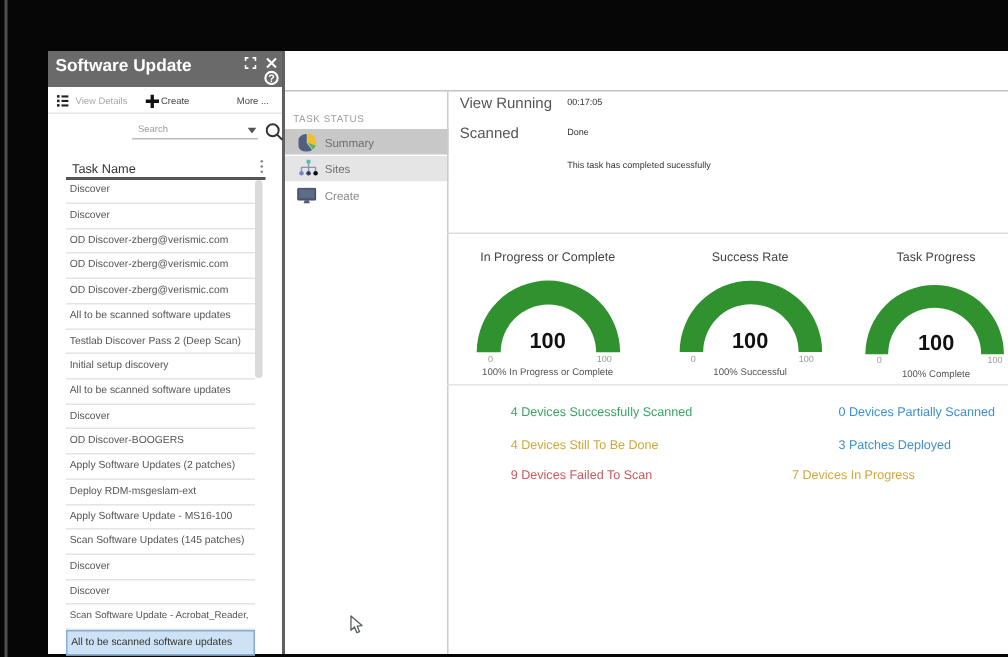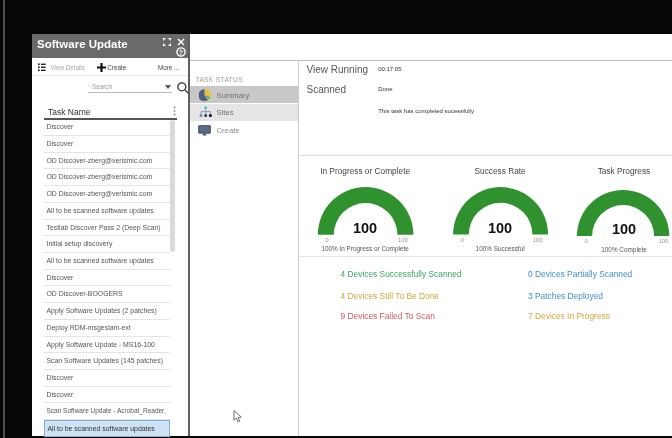--- a/index.html
+++ b/index.html
@@ -42,21 +42,21 @@
   #hr1 { left:108px; top:121px; width:375px; height:1px; background:#ddd; }
   #hr2 { left:108px; top:221.5px; width:375px; height:1px; background:#e4e4e4; }
   .gtitle { position:absolute; width:200px; text-align:center; font-size:8.3px; color:#444; }
   .g100 { position:absolute; width:60px; text-align:center; font-size:14.5px; font-weight:bold; color:#111; }
   .gmin { position:absolute; font-size:6px; color:#999; width:20px; text-align:center; }
   .gcap { position:absolute; width:220px; text-align:center; font-size:6.4px; color:#555; }
   .stat { position:absolute; font-size:8.4px; white-space:nowrap; }
   .green { color:#3da266; }
   .amber { color:#d2a83b; }
   .red { color:#c9595c; }
-  .blue { color:#3f8fd2; }
+  .blue { color:#3f8fd2;margin-left:31px; }
 </style>
 </head>
 <body>
 <div id="strip" class="abs"></div>
 <div class="abs" style="left:188px;top:34px;width:1.5px;height:402px;background:#606060"></div>
 
 <div id="p1" class="abs">
   <div id="p1h" class="abs">
     <span class="title">Software Update</span>
     <svg class="abs" style="left:130.5px;top:3.5px" width="8" height="8" viewBox="0 0 8 8" fill="none" stroke="#fff" stroke-width="1.2">

